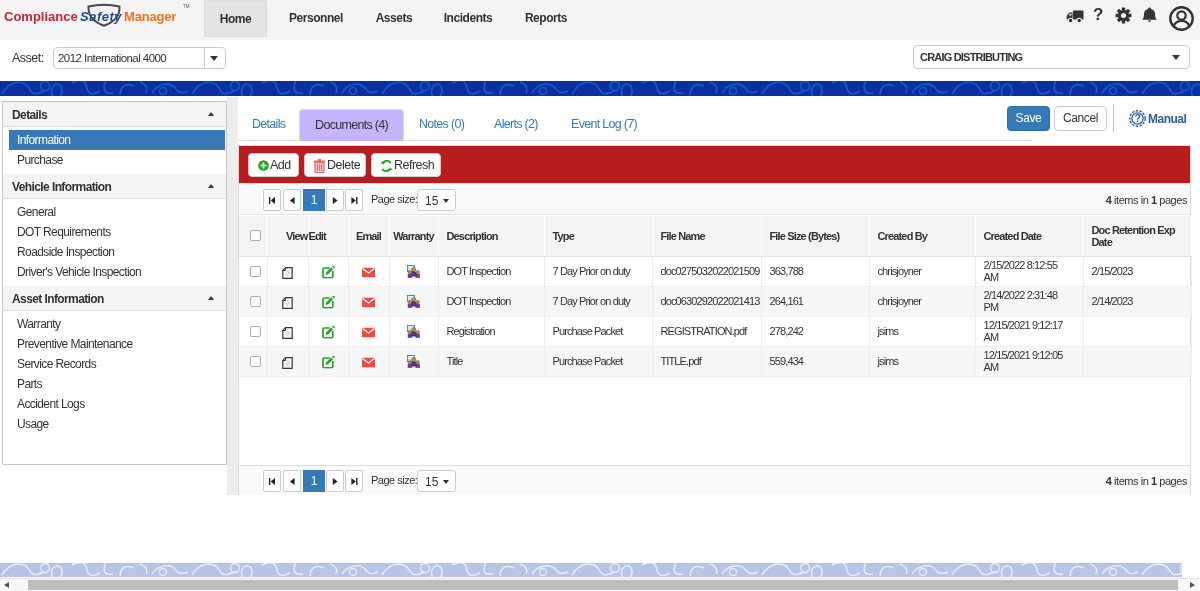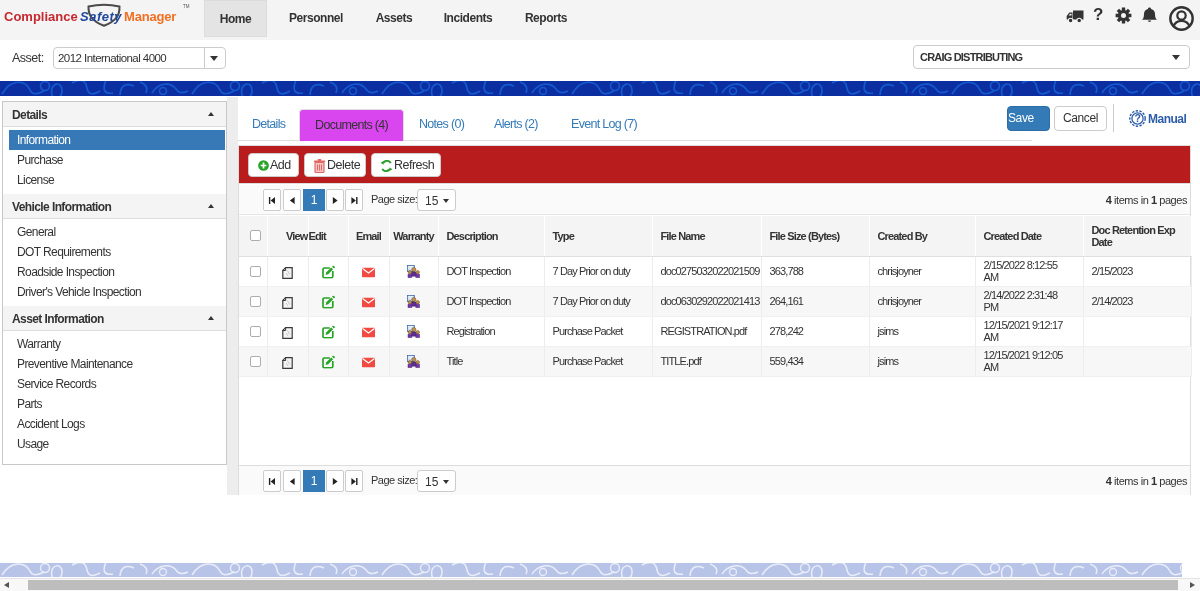--- a/index.html
+++ b/index.html
@@ -36,24 +36,24 @@
 #sidebar { left:2px; top:101px; width:225px; height:364px; background:#fff; border:1px solid #c8c8c8; }
 .sb-head { position:relative; height:25px; background:#f4f4f4; border-bottom:1px solid #ddd; }
 .sb-head .t { position:absolute; left:9px; top:6px; font-size:12px; font-weight:bold; color:#333; letter-spacing:-0.6px; }
 .sb-head .arr { position:absolute; right:12px; top:10px; width:0; height:0; border-left:3.5px solid transparent; border-right:3.5px solid transparent; border-bottom:4.5px solid #333; }
 .sb-body { padding:3px 1px 4px 6px; }
 .sb-item { height:20px; line-height:20px; font-size:12px; color:#333; padding-left:8px; letter-spacing:-0.6px; }
 .sb-item.sel { background:#3779b7; color:#fff; }
 
 
 .tablink { top:111px; height:26px; line-height:26px; font-size:12.5px; color:#337ab7; letter-spacing:-0.7px; }
-#activetab { left:299px; top:109px; width:105px; height:32px; background:#d946ef; border:1px solid #ddd; border-bottom:none; border-radius:4px 4px 0 0; text-align:center; line-height:30px; font-size:12.5px; color:#333; letter-spacing:-0.7px; z-index:3; }
+#activetab { left:299px; top:109px; width:105px; height:32px; background:#c4b5fd; border:1px solid #ddd; border-bottom:none; border-radius:4px 4px 0 0; text-align:center; line-height:30px; font-size:12.5px; color:#333; letter-spacing:-0.7px; z-index:3; }
 #tabline { left:238px; top:140px; width:794px; height:1px; background:#ddd; }
 
-#btn-save { left:1007px; top:106px; width:43px; height:25px; background:#337ab7; border:1px solid #2e6da4; border-radius:4px; color:#fff; font-size:12px; line-height:23px; letter-spacing:-0.4px; }
+#btn-save { left:1007px; top:106px; width:43px; height:25px; background:#337ab7; border:1px solid #2e6da4; border-radius:4px; color:#fff; font-size:12px; text-align:center; line-height:23px; letter-spacing:-0.4px; }
 #btn-cancel { left:1054px; top:106px; width:53px; height:25px; background:#fff; border:1px solid #ccc; border-radius:4px; color:#333; font-size:12px; text-align:center; line-height:23px; letter-spacing:-0.4px; }
 #vdiv { left:1113px; top:104px; width:1px; height:28px; background:#ccc; }
 #manual { left:1129px; top:110px; height:18px; }
 #manual .mt { position:absolute; left:19px; top:2px; font-size:12px; font-weight:bold; color:#2d5da8; letter-spacing:-0.5px; }
 
 
 #panel { left:238px; top:145px; width:953px; height:350px; background:#fff; border:1px solid #ddd; }
 #toolbar { left:0; top:0; width:951px; height:38px; background:#b91c1c; border-bottom:1px solid #ddd; position:absolute; }
 .tbtn { position:absolute; top:7px; height:24px; background:#fff; border:1px solid #ccc; border-radius:4px; font-size:12.5px; color:#333; letter-spacing:-0.5px; }
 .tbtn .lbl { position:absolute; top:4px; }
@@ -159,21 +159,20 @@
 <div class="abs" id="gutter"></div>
 
 <div class="abs" id="sidebar">
   <div class="sb-head">
       <span class="t">Details</span>
       <span class="arr"></span>
     </div>
   <div class="sb-body">
     <div class="sb-item sel">Information</div>
     <div class="sb-item">Purchase</div>
-    <div class="sb-item">License</div>
   </div>
   <div class="sb-head">
       <span class="t">Vehicle Information</span>
       <span class="arr"></span>
     </div>
   <div class="sb-body">
     <div class="sb-item">General</div>
     <div class="sb-item">DOT Requirements</div>
     <div class="sb-item">Roadside Inspection</div>
     <div class="sb-item">Driver's Vehicle Inspection</div>

